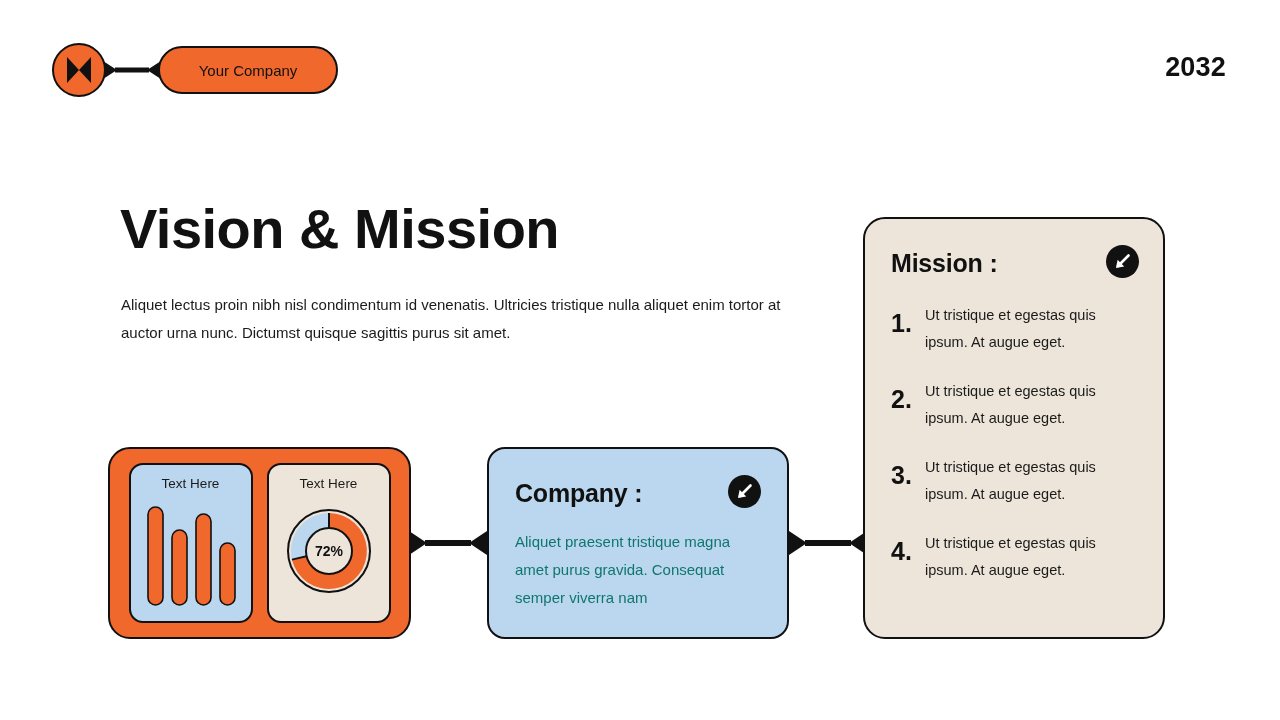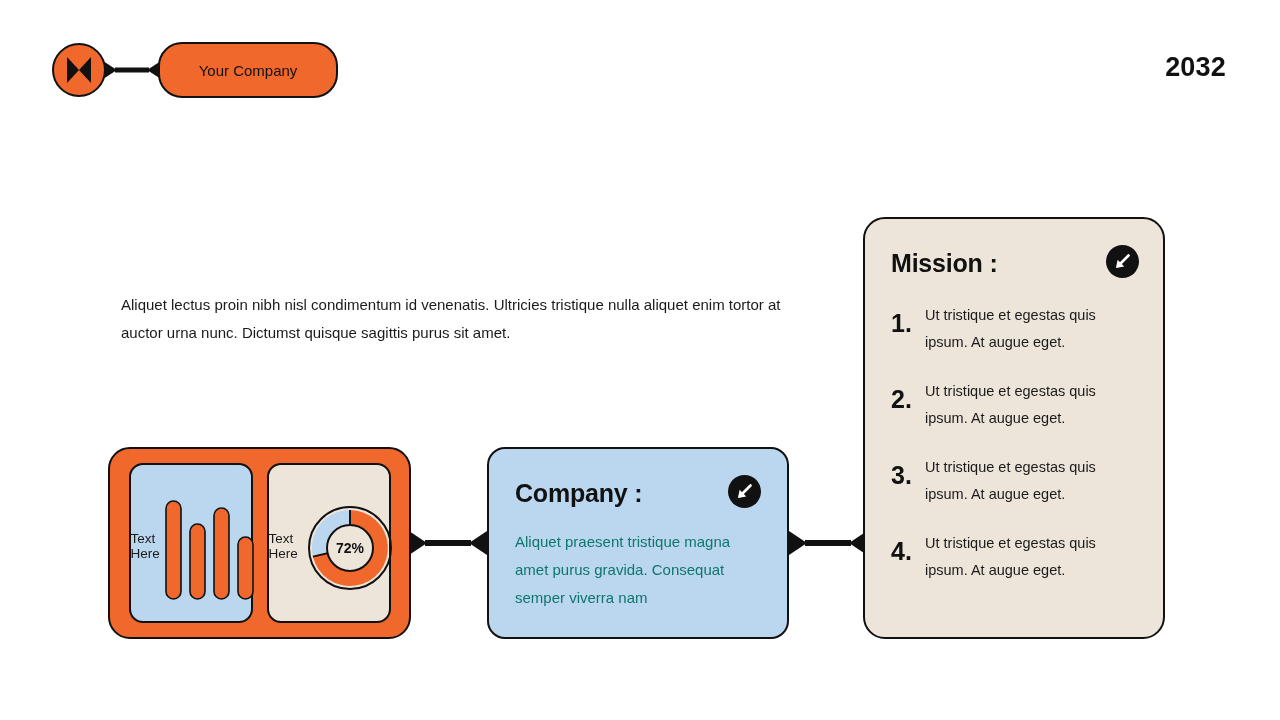--- a/index.html
+++ b/index.html
@@ -46,21 +46,21 @@
   .brand-connector {
     width: 58px;
     height: 22px;
     position: relative;
     margin-left: -3px;
     margin-right: -3px;
     z-index: 1;
   }
   .brand-connector svg { display:block; }
   .brand-pill {
-    height: 56px;
+    height: 48px;
     min-width: 180px;
     padding: 0 26px;
     border-radius: 24px;
     background: #F0682B;
     border: 2.5px solid #111111;
     display: flex;
     align-items: center;
     justify-content: center;
     font-size: 15px;
     color: #111111;
@@ -110,21 +110,21 @@
     justify-content: center;
     gap: 14px;
     padding: 14px;
   }
   .mini-panel {
     width: 124px;
     height: 160px;
     border: 2.2px solid #111111;
     border-radius: 14px;
     display: flex;
-    flex-direction: row;
+    flex-direction: column;
     align-items: center;
     padding-top: 11px;
   }
   .mini-panel.blue { background: #BBD7EF; }
   .mini-panel.beige { background: #EDE5DA; }
   .mini-label {
     font-size: 13.5px;
     color: #1b1b1b;
     margin-bottom: 6px;
   }
@@ -243,20 +243,21 @@
       </svg>
     </div>
 
     <div class="brand-pill">
       <span>Your Company</span>
     </div>
   </div>
 
   <div class="year">2032</div>
 
+  <h1 class="page-title">Vision &amp; Mission</h1>
   <p class="intro-text">Aliquet lectus proin nibh nisl condimentum id venenatis. Ultricies tristique nulla aliquet enim tortor at auctor urna nunc. Dictumst quisque sagittis purus sit amet.</p>
 
   <div class="orange-card">
 
     <div class="mini-panel blue">
       <div class="mini-label">Text Here</div>
       <div class="bars-wrap">
         <svg width="98" height="108" viewBox="0 0 98 108">
 
           <rect x="6" y="6" width="15" height="98" rx="7.5" fill="#F0682B" stroke="#111111" stroke-width="1.6"></rect>

